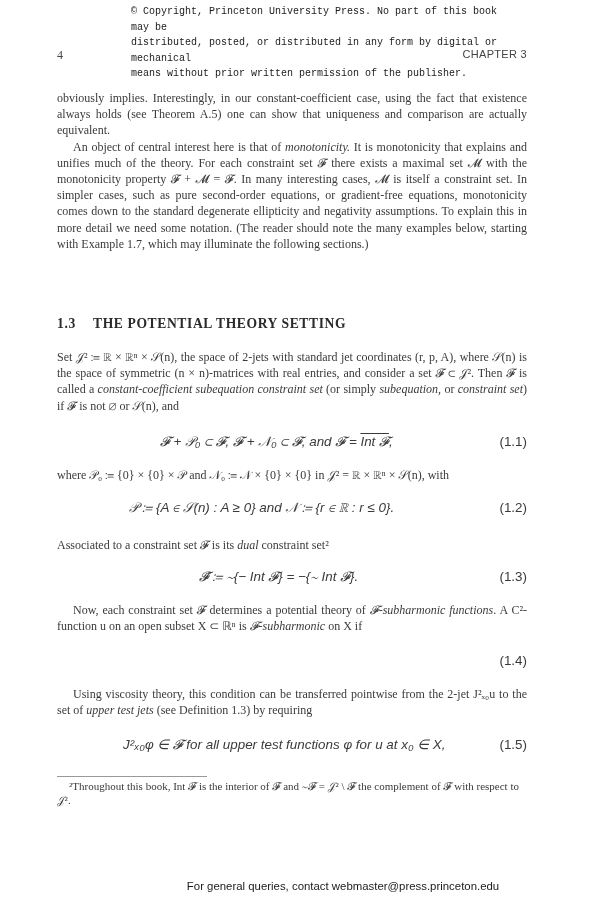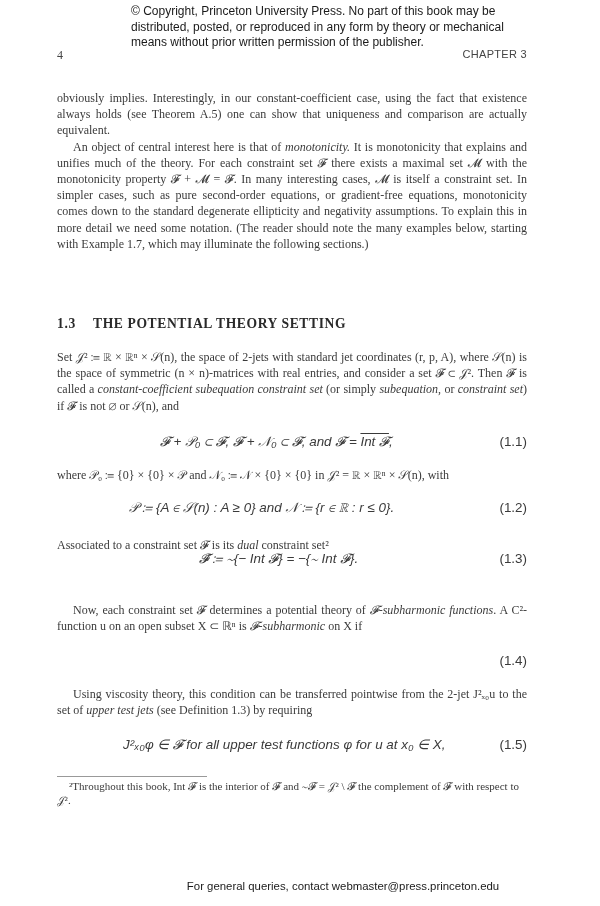--- a/index.html
+++ b/index.html
@@ -1,17 +1,17 @@
 <!DOCTYPE html>
 <html><head>
 <meta charset="utf-8">
 <style>
   html, body { margin:0; padding:0; background:#ffffff; }
   body { width:600px; height:906px; position:relative; overflow:hidden; color:#222; }
-  .copyright { position:absolute; left:131px; top:4px; width:380px; font-family:Liberation Sans, sans-serif; font-size:12px; line-height:15.5px; color:#1a1a1a; }
+  .copyright { position:absolute; left:131px; top:4px; width:380px; font-family:Liberation Mono, monospace; font-size:10px; line-height:15.5px; color:#1a1a1a; }
   .runhead { position:absolute; top:48px; font-family:"Liberation Serif", serif; font-size:12px; color:#444; }
   .runhead.left { left:57px; }
   .runhead.right { right:73px; font-family:"Liberation Sans", sans-serif; font-size:11px; letter-spacing:0.3px; }
   .page { position:absolute; left:57px; width:470px; font-family:"Liberation Serif", serif; font-size:12px; line-height:16.2px; color:#3a3a3a; text-align:justify; }
   .p { margin:0; }
   .indent { text-indent:16px; }
   .section { position:absolute; left:57px; top:316px; font-family:"Liberation Serif", serif; font-weight:bold; font-size:13.6px; letter-spacing:0.6px; color:#2a2a2a; }
   .section .num { display:inline-block; width:36px; }
   .eq { position:absolute; left:57px; width:470px; height:18px; font-family:Liberation Sans, sans-serif; font-size:13.4px; color:#3a3a3a; }
   .eq .body { position:absolute; }
@@ -21,21 +21,21 @@
   .fnrule { position:absolute; left:57px; top:776px; width:150px; height:0; border-top:1px solid #999; }
   .footnote { position:absolute; left:57px; top:779px; width:470px; font-family:"Liberation Serif", serif; font-size:11px; line-height:14px; color:#3a3a3a; }
   .footnote .fn { text-indent:12px; margin:0; }
   .bottom { position:absolute; left:0; width:600px; top:880px; text-align:center; font-family:"Liberation Sans", sans-serif; font-size:11.4px; color:#1a1a1a;margin-left:43px; }
 </style>
 </head>
 <body>
 
 <div class="copyright">
   <div>© Copyright, Princeton University Press. No part of this book may be</div>
-  <div>distributed, posted, or reproduced in any form by theory or mechanical</div>
+  <div>distributed, posted, or distributed in any form by digital or mechanical</div>
   <div>means without prior written permission of the publisher.</div>
 </div>
 
 <div class="runhead left">4</div>
 <div class="runhead right">CHAPTER 3</div>
 
 <div class="page" style="top:90px;">
   <p class="p">obviously implies. Interestingly, in our constant-coefficient case, using the fact that existence always holds (see Theorem A.5) one can show that uniqueness and comparison are actually equivalent.</p>
   <p class="p indent"><span>An object of central interest here is that of </span><i>monotonicity.</i><span> It is monotonicity that explains and unifies much of the theory. For each constraint set 𝓕 there exists a maximal set 𝓜 with the monotonicity property 𝓕 + 𝓜 = 𝓕. In many interesting cases, 𝓜 is itself a constraint set. In simpler cases, such as pure second-order equations, or gradient-free equations, monotonicity comes down to the standard degenerate ellipticity and negativity assumptions. To explain this in more detail we need some notation. (The reader should note the many examples below, starting with Example 1.7, which may illuminate the following sections.)</span></p>
 </div>
@@ -59,21 +59,21 @@
 
 <div class="eq" style="top:500px;">
   <span class="body m" style="left:72px;">𝒫 ≔ {A ∈ 𝒮(n) : A ≥ 0}    and    𝒩 ≔ {r ∈ ℝ : r ≤ 0}.</span>
   <span class="tag">(1.2)</span>
 </div>
 
 <div class="page" style="top:537px;">
   <p class="p"><span>Associated to a constraint set 𝓕 is its </span><i>dual</i><span> constraint set²</span></p>
 </div>
 
-<div class="eq" style="top:551px;text-align:center;">
+<div class="eq" style="top:569px;text-align:center;">
   <span class="body m" style="left:142px;">𝓕̃ ≔ ∼{− Int 𝓕} = −{∼ Int 𝓕}.</span>
   <span class="tag">(1.3)</span>
 </div>
 
 <div class="page" style="top:602px;">
   <p class="p indent"><span>Now, each constraint set 𝓕 determines a potential theory of </span><i>𝓕-subharmonic functions</i><span>. A C²-function u on an open subset X ⊂ ℝⁿ is </span><i>𝓕-subharmonic</i><span> on X if</span></p>
 </div>
 
 <div class="eq" style="top:653px;">
   <span class="tag">(1.4)</span>

